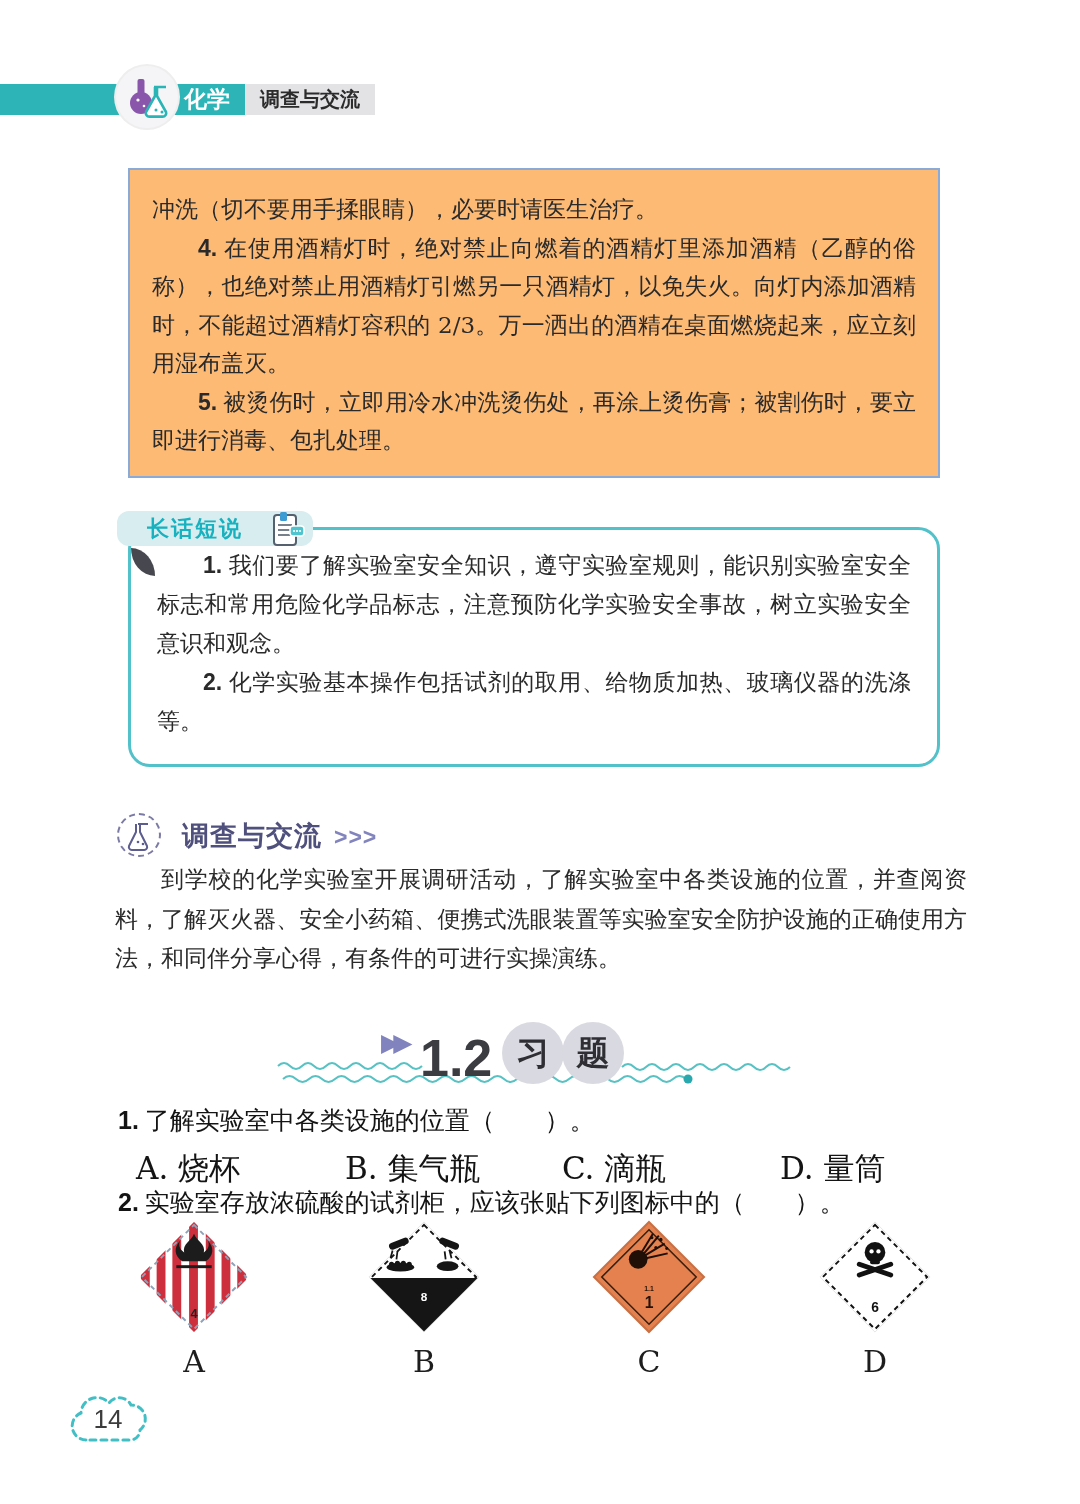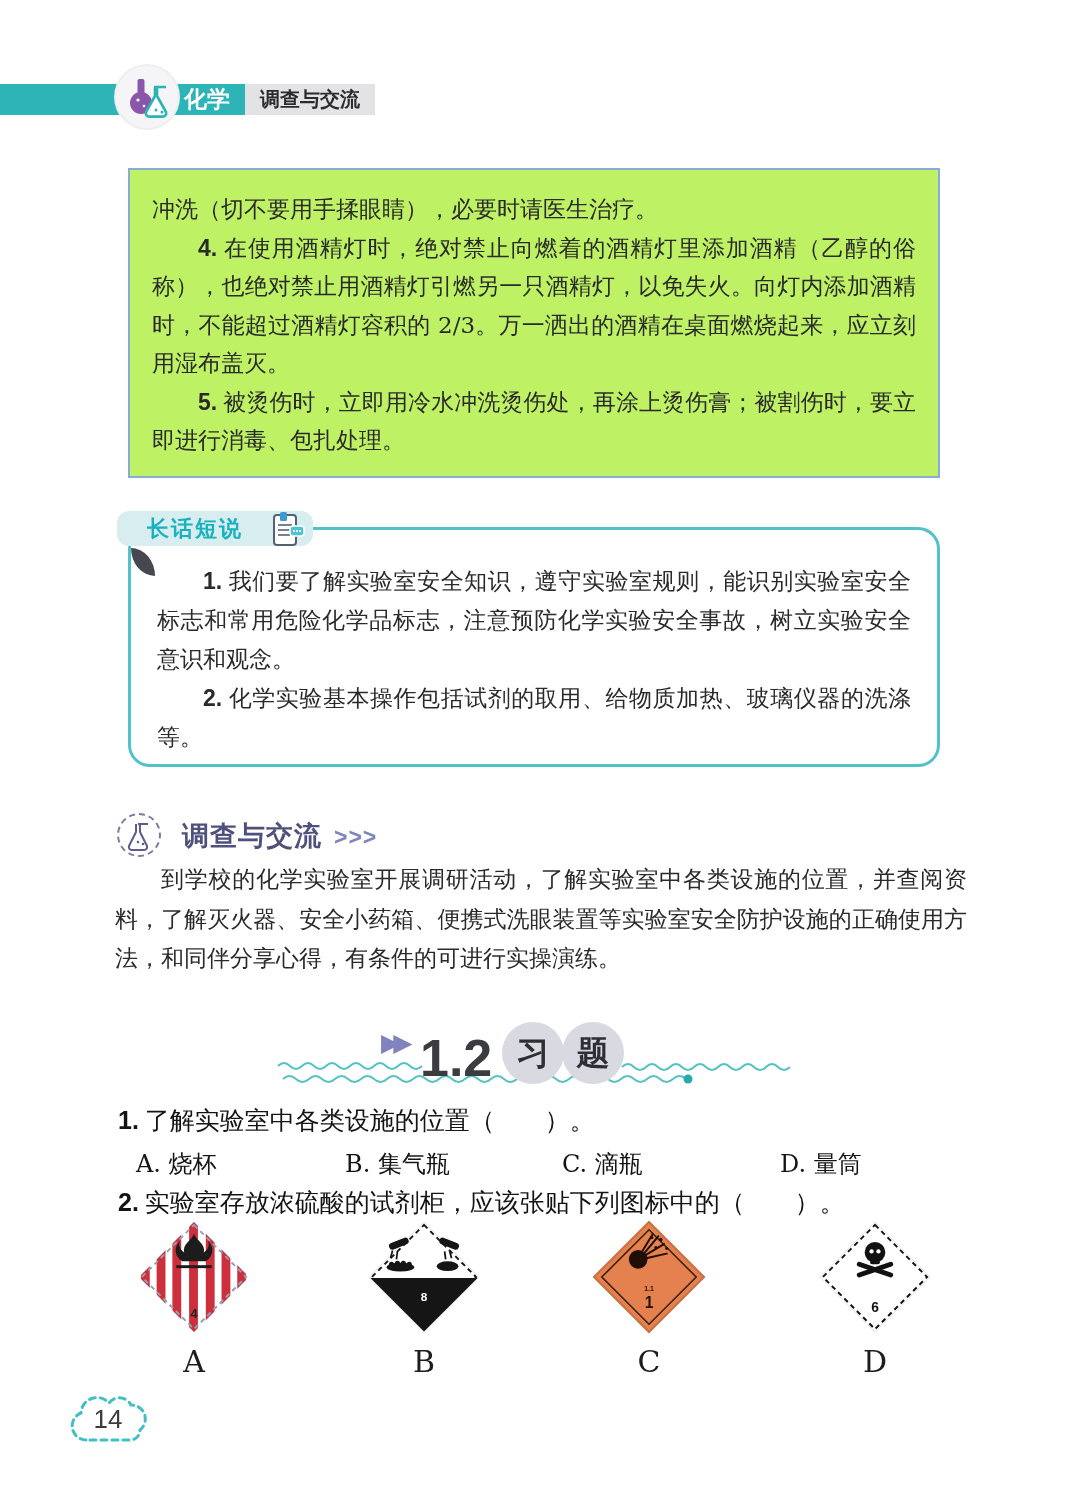--- a/index.html
+++ b/index.html
@@ -10,29 +10,29 @@
   .hdr-bar{position:absolute;left:0;top:84px;width:245px;height:31px;background:#2cb4b6;}
   .hdr-subject{position:absolute;left:184px;top:84px;height:31px;line-height:31px;
         font-family:"Liberation Sans",sans-serif;font-weight:bold;font-size:23px;color:#ffffff;}
   .hdr-gray{position:absolute;left:245px;top:84px;width:130px;height:31px;background:#e3e3e6;
         text-align:center;line-height:31px;font-family:"Liberation Sans",sans-serif;
         font-weight:bold;font-size:20px;color:#2b2b2b;}
   .hdr-icon{position:absolute;left:116px;top:66px;width:62px;height:62px;border-radius:50%;
         background:#f5f5f7;box-shadow:0 0 0 2px #eee;}
   
   .safety-box{position:absolute;left:128px;top:168px;width:812px;height:310px;
-        border:2px solid #8aabd7;background:#bef264;box-sizing:border-box;
+        border:2px solid #8aabd7;background:#fdba74;box-sizing:border-box;
         padding:20px 22px 0 22px;font-size:23px;line-height:38.5px;text-align:justify;}
   .safety-box p{margin:0;text-indent:2em;}
   .safety-box p.noindent{text-indent:0;}
   .num{font-family:"Liberation Sans",sans-serif;font-weight:bold;margin-right:6px;}
   
   .summary-box{position:absolute;left:128px;top:527px;width:812px;height:240px;
         border:3px solid #53c1c9;border-radius:22px;background:#fff;box-sizing:border-box;
-        padding:32px 26px 0 26px;font-size:23px;line-height:39px;text-align:justify;}
+        padding:16px 26px 0 26px;font-size:23px;line-height:39px;text-align:justify;}
   .summary-box p{margin:0;text-indent:2em;}
   .summary-tab{position:absolute;left:117px;top:511px;width:196px;height:35px;
         background:#d8edef;border-radius:12px;z-index:3;}
   .summary-tab .tab-title{position:absolute;left:30px;top:0;height:35px;line-height:35px;
         font-family:"Liberation Sans",sans-serif;font-weight:bold;font-size:22px;
         letter-spacing:2px;color:#17b1bf;}
   .summary-tab .tab-icon{position:absolute;right:8px;top:-2px;}
   .leaf{position:absolute;left:131px;top:548px;width:24px;height:28px;background:#47474f;
         border-radius:0 100% 0 100%;z-index:2;}
   
@@ -51,21 +51,21 @@
   .ex-number{position:absolute;left:420px;top:1012px;font-family:"Liberation Sans",sans-serif;
         font-weight:bold;font-size:52px;color:#3b3b42;z-index:2;margin-top:16px;}
   .ex-circle{position:absolute;top:1022px;width:62px;height:62px;border-radius:50%;
         background:#d9d9e1;text-align:center;line-height:62px;
         font-family:"Liberation Sans",sans-serif;font-weight:bold;font-size:33px;
         color:#2e2e34;z-index:2;}
   .ex-c1{left:502px;} .ex-c2{left:562px;}
   
   .question{position:absolute;left:118px;width:850px;font-size:25px;color:#141414;}
   .q1{top:1104px;} .q2{top:1186px;}
-  .option{position:absolute;top:1148px;font-size:24px;color:#141414;}
+  .option{position:absolute;top:1148px;font-size:31px;color:#141414;}
   .o1{left:136px;} .o2{left:345px;} .o3{left:562px;} .o4{left:780px;}
   
   .hazard-fig{position:absolute;top:1218px;width:120px;text-align:center;}
   .hz-a{left:134px;} .hz-b{left:364px;} .hz-c{left:589px;} .hz-d{left:815px;}
   .hazard-label{margin-top:4px;font-size:30px;color:#1d1d1d;}
   
   .cloud{position:absolute;left:58px;top:1378px;}
 </style>
 </head>
 <body>

